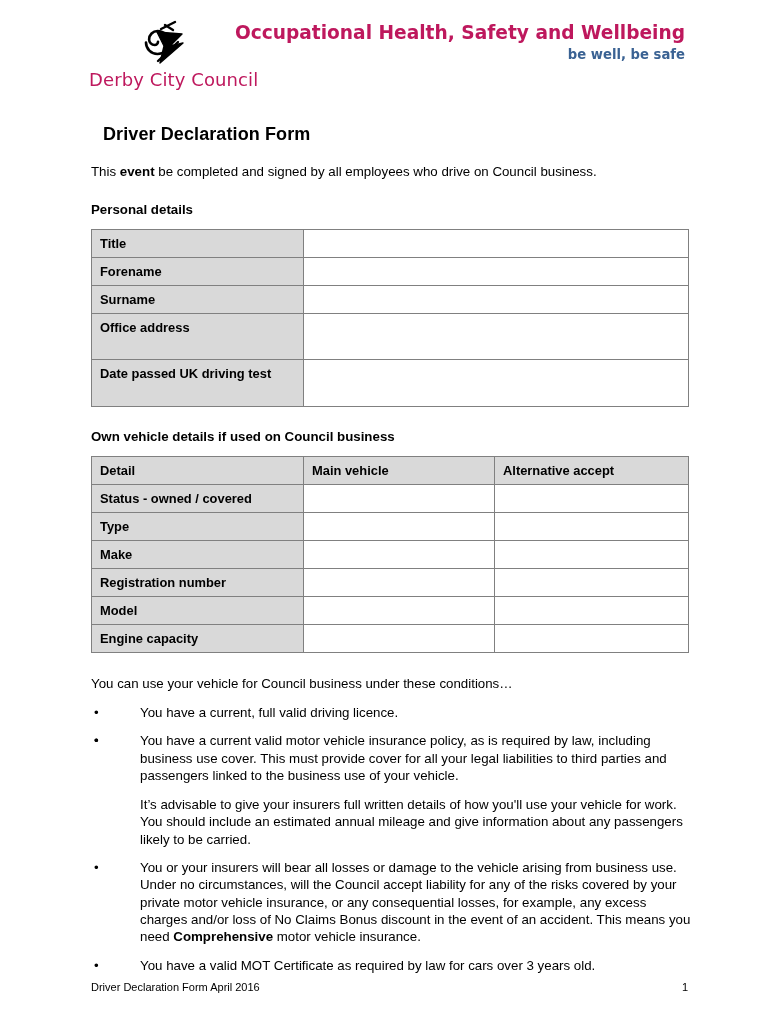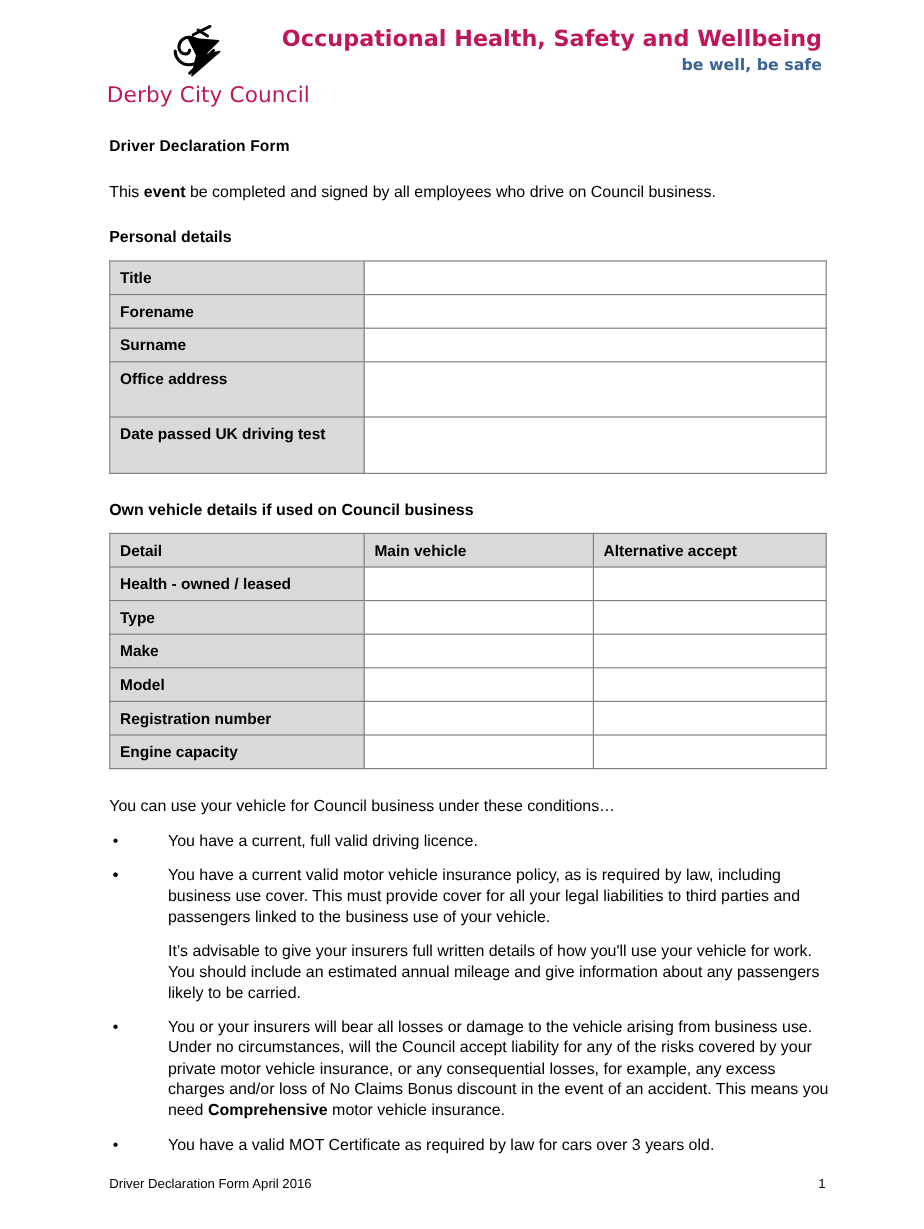--- a/index.html
+++ b/index.html
@@ -78,23 +78,23 @@
 
   
   .content {
     position: absolute;
     left: 91px;
     top: 112px;
     width: 600px;
   }
 
   h1.doc-title {
-    font-size: 13px;
-    font-weight: bold;
-    margin: 0;
+    font-size: 18px;
+    font-weight: bold;
+    margin: 12px;
     padding: 0;
     line-height: 20px;
     letter-spacing: 0.1px;
   }
 
   p.intro {
     font-size: 13.3px;
     line-height: 17px;
     margin: 19px 0 0 0;
     padding: 0;
@@ -276,41 +276,41 @@
         </colgroup>
       <thead>
         <tr>
           <th class="head-cell">Detail</th>
           <th class="head-cell">Main vehicle</th>
           <th class="head-cell">Alternative accept</th>
         </tr>
       </thead>
       <tbody>
         <tr>
-          <td class="label-cell">Health - owned / leased</td>
+          <td class="label-cell">Status - owned / covered</td>
           <td class="value-cell"></td>
           <td class="value-cell"></td>
         </tr>
         <tr>
           <td class="label-cell">Type</td>
           <td class="value-cell"></td>
           <td class="value-cell"></td>
         </tr>
         <tr>
           <td class="label-cell">Make</td>
           <td class="value-cell"></td>
           <td class="value-cell"></td>
         </tr>
         <tr>
+          <td class="label-cell">Registration number</td>
+          <td class="value-cell"></td>
+          <td class="value-cell"></td>
+        </tr>
+        <tr>
           <td class="label-cell">Model</td>
-          <td class="value-cell"></td>
-          <td class="value-cell"></td>
-        </tr>
-        <tr>
-          <td class="label-cell">Registration number</td>
           <td class="value-cell"></td>
           <td class="value-cell"></td>
         </tr>
         <tr>
           <td class="label-cell">Engine capacity</td>
           <td class="value-cell"></td>
           <td class="value-cell"></td>
         </tr>
       </tbody>
     </table>

